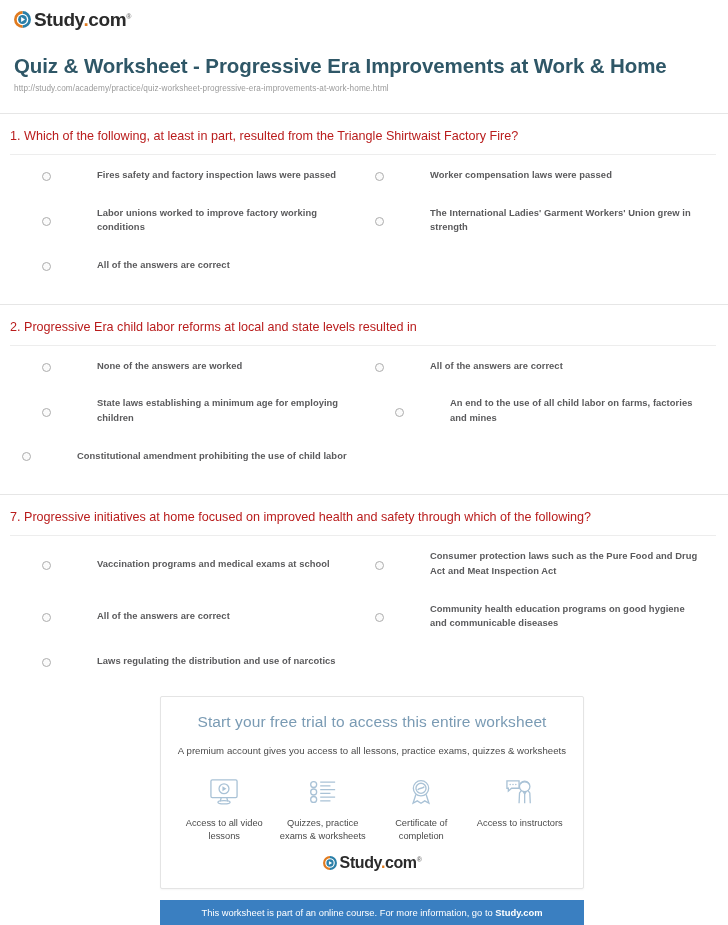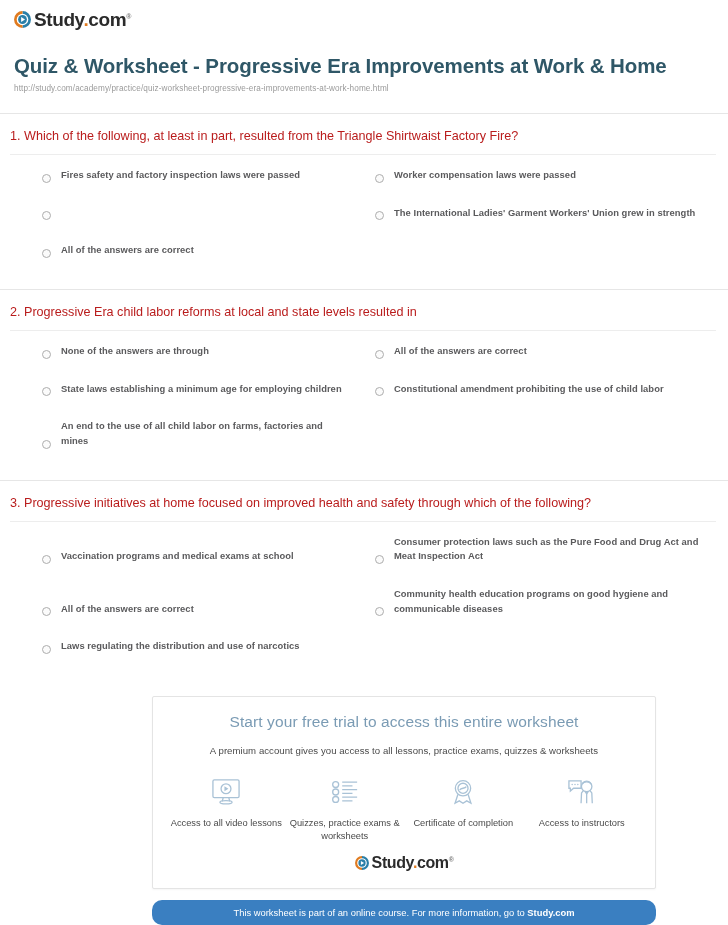--- a/index.html
+++ b/index.html
@@ -81,23 +81,24 @@
   }
   .options {
     display: flex;
     flex-wrap: wrap;
     padding: 13px 0 8px 0;
   }
   .option {
     width: 50%;
     box-sizing: border-box;
     display: flex;
-    align-items: flex-end;
+    align-items: center;
     padding: 0 14px 0 32px;
     margin-bottom: 23px;
+    gap: 36px;
   }
   .option.col-right {
     padding-left: 12px;
   }
   .radio {
     flex: 0 0 auto;
     width: 9px;
     height: 9px;
     border: 1px solid #adadad;
     border-radius: 50%;
@@ -110,23 +111,23 @@
     font-size: 9.4px;
     font-weight: bold;
     color: #5a5a5c;
     line-height: 1.55;
     letter-spacing: 0.05px;
   }
 
   
   .promo-wrap {
     position: absolute;
-    left: 152px;
+    left: 160px;
     top: 696px;
-    width: 504px;
+    width: 424px;
   }
   .promo-card {
     border: 1px solid #e4e4e4;
     background: #ffffff;
     border-radius: 2px;
     padding: 16px 0 14px 0;
     text-align: center;
     box-shadow: 0 1px 2px rgba(0,0,0,0.04);
   }
   .promo-head {
@@ -177,21 +178,21 @@
   .promo-logo .logo-text { font-size: 16px; }
   .promo-logo .logo-mark { width: 14px; height: 14px; }
 
   .promo-bar {
     margin-top: 11px;
     background: #3a7fc1;
     color: #ffffff;
     font-size: 9.4px;
     text-align: center;
     padding: 7px 0;
-    border-radius: 10px;
+    border-radius: 0;
   }
   .promo-bar b { font-weight: bold; }
 </style>
 </head>
 <body>
 
 <div class="site-header">
   <div class="logo">
     <span class="logo-mark">
       <svg viewBox="0 0 20 20" width="17" height="17" aria-hidden="true">
@@ -218,60 +219,61 @@
       <div class="option">
         <span class="radio"></span>
         <span class="opt-label">Fires safety and factory inspection laws were passed</span>
       </div>
       <div class="option col-right">
         <span class="radio"></span>
         <span class="opt-label">Worker compensation laws were passed</span>
       </div>
       <div class="option">
         <span class="radio"></span>
+        <span class="opt-label">Labor unions worked to improve factory working conditions</span>
       </div>
       <div class="option col-right">
         <span class="radio"></span>
         <span class="opt-label">The International Ladies' Garment Workers' Union grew in strength</span>
       </div>
       <div class="option">
         <span class="radio"></span>
         <span class="opt-label">All of the answers are correct</span>
       </div>
     </div>
   </div>
 
   <div class="question">
     <div class="q-text">2. Progressive Era child labor reforms at local and state levels resulted in</div>
     <div class="options">
       <div class="option">
         <span class="radio"></span>
-        <span class="opt-label">None of the answers are through</span>
+        <span class="opt-label">None of the answers are worked</span>
       </div>
       <div class="option col-right">
         <span class="radio"></span>
         <span class="opt-label">All of the answers are correct</span>
       </div>
       <div class="option">
         <span class="radio"></span>
         <span class="opt-label">State laws establishing a minimum age for employing children</span>
       </div>
+      <div class="option">
+        <span class="radio"></span>
+        <span class="opt-label">An end to the use of all child labor on farms, factories and mines</span>
+      </div>
       <div class="option col-right">
         <span class="radio"></span>
         <span class="opt-label">Constitutional amendment prohibiting the use of child labor</span>
       </div>
-      <div class="option">
-        <span class="radio"></span>
-        <span class="opt-label">An end to the use of all child labor on farms, factories and mines</span>
-      </div>
     </div>
   </div>
 
   <div class="question">
-    <div class="q-text">3. Progressive initiatives at home focused on improved health and safety through which of the following?</div>
+    <div class="q-text">7. Progressive initiatives at home focused on improved health and safety through which of the following?</div>
     <div class="options">
       <div class="option">
         <span class="radio"></span>
         <span class="opt-label">Vaccination programs and medical exams at school</span>
       </div>
       <div class="option col-right">
         <span class="radio"></span>
         <span class="opt-label">Consumer protection laws such as the Pure Food and Drug Act and Meat Inspection Act</span>
       </div>
       <div class="option">

